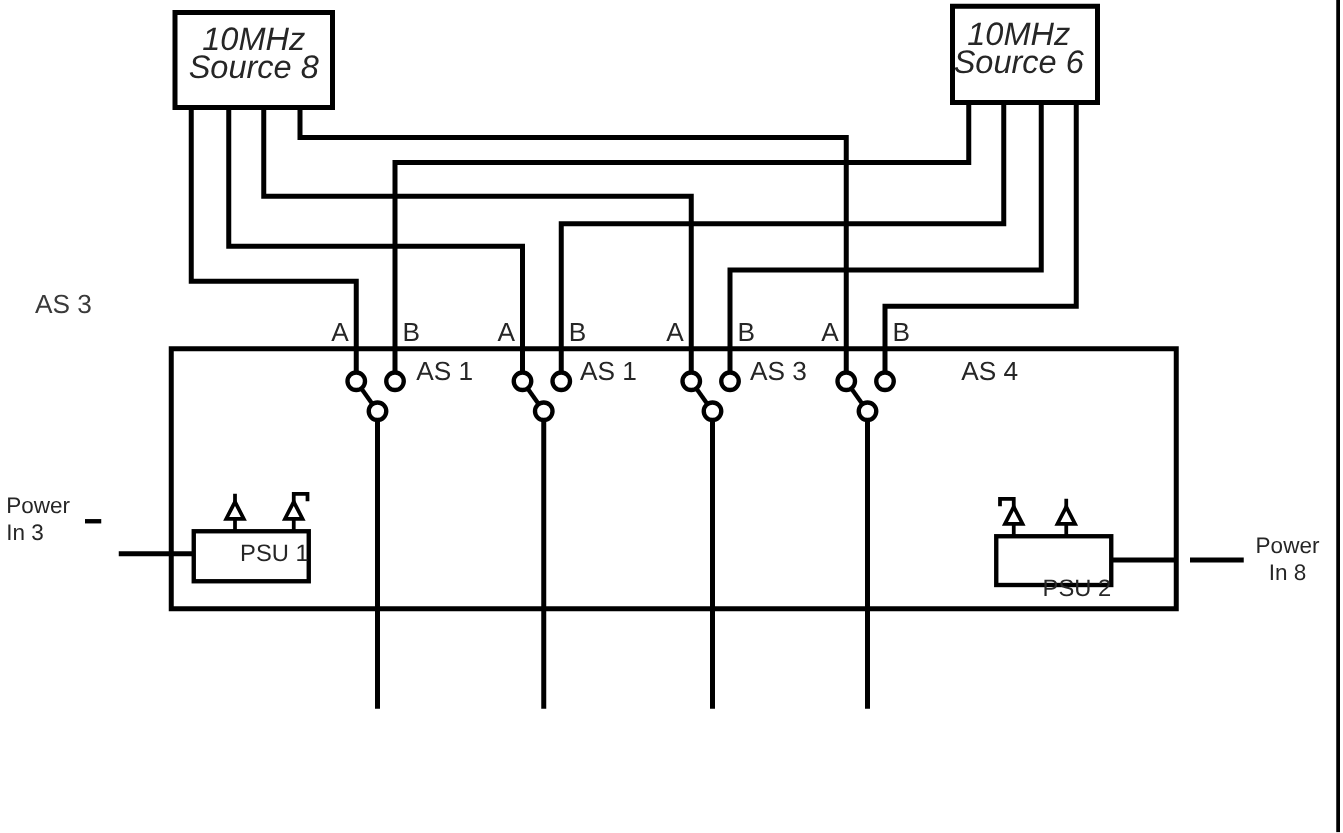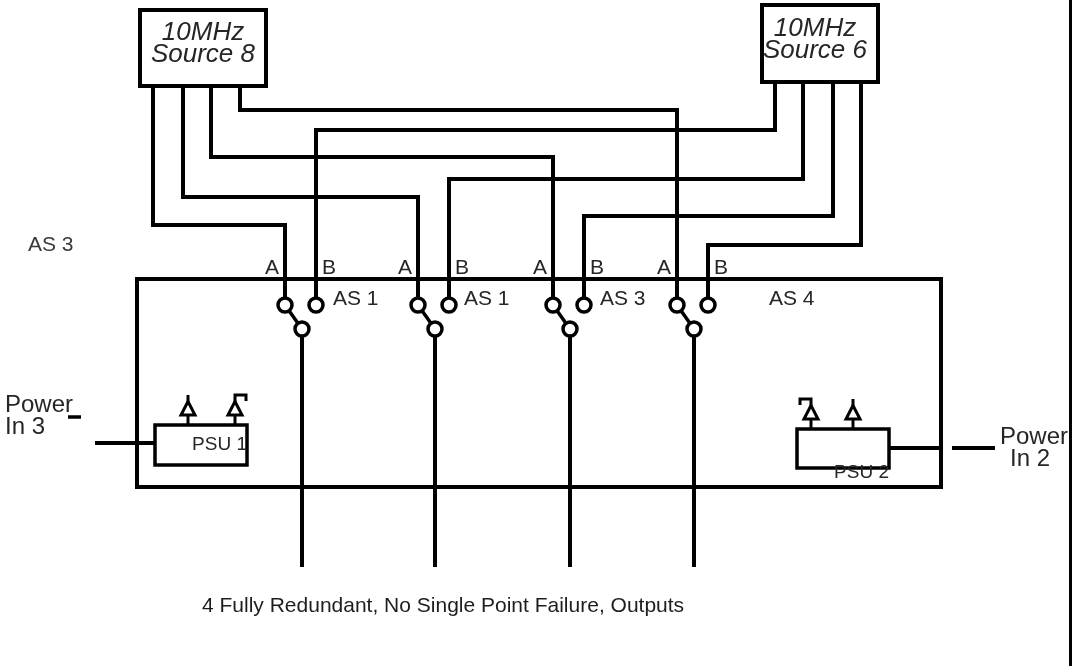--- a/index.html
+++ b/index.html
@@ -14,21 +14,21 @@
   }
   #diagram-svg { position: absolute; left: 0; top: 0; }
   .lbl { position: absolute; white-space: nowrap; color: #262626; }
   .src-label {
     width: 126px; text-align: center;
     font-size: 26px; line-height: 22px; font-style: italic;
   }
   .ab-label { font-size: 21px; }
   .as-label { font-size: 21px; }
   .psu-label { font-size: 19px; text-align: right; }
-  .power-label { font-size: 24px; line-height: 22px; }
+  .power-label { font-size: 18px; line-height: 22px; }
   .caption { font-size: 21px; color: #1d1d1d; }
   .side-label { font-size: 21px; color: #3a3a3a; }
 </style>
 </head>
 <body>
 
 <div id="canvas">
 
   <svg id="diagram-svg" width="1074" height="666" viewBox="0 0 1074 666">
     <g stroke="#000000" fill="none" stroke-width="4">
@@ -134,18 +134,17 @@
   <div class="lbl psu-label" style="left:155px; top:433px; width:92px;">PSU 1</div>
   <div class="lbl psu-label" style="left:797px; top:461px; width:92px;">PSU 2</div>
 
   <div class="lbl power-label" style="left:5px; top:393px;">
     <div>Power</div>
     <div>In 3</div>
   </div>
 
   <div class="lbl power-label" style="left:1000px; top:425px; width:60px; text-align:center;">
     <div>Power</div>
-    <div>In 2</div>
+    <div>In 8</div>
   </div>
 
-  <div class="lbl caption" style="left:202px; top:593px;">4 Fully Redundant, No Single Point Failure, Outputs</div>
 
 </div>
 
 </body></html>

